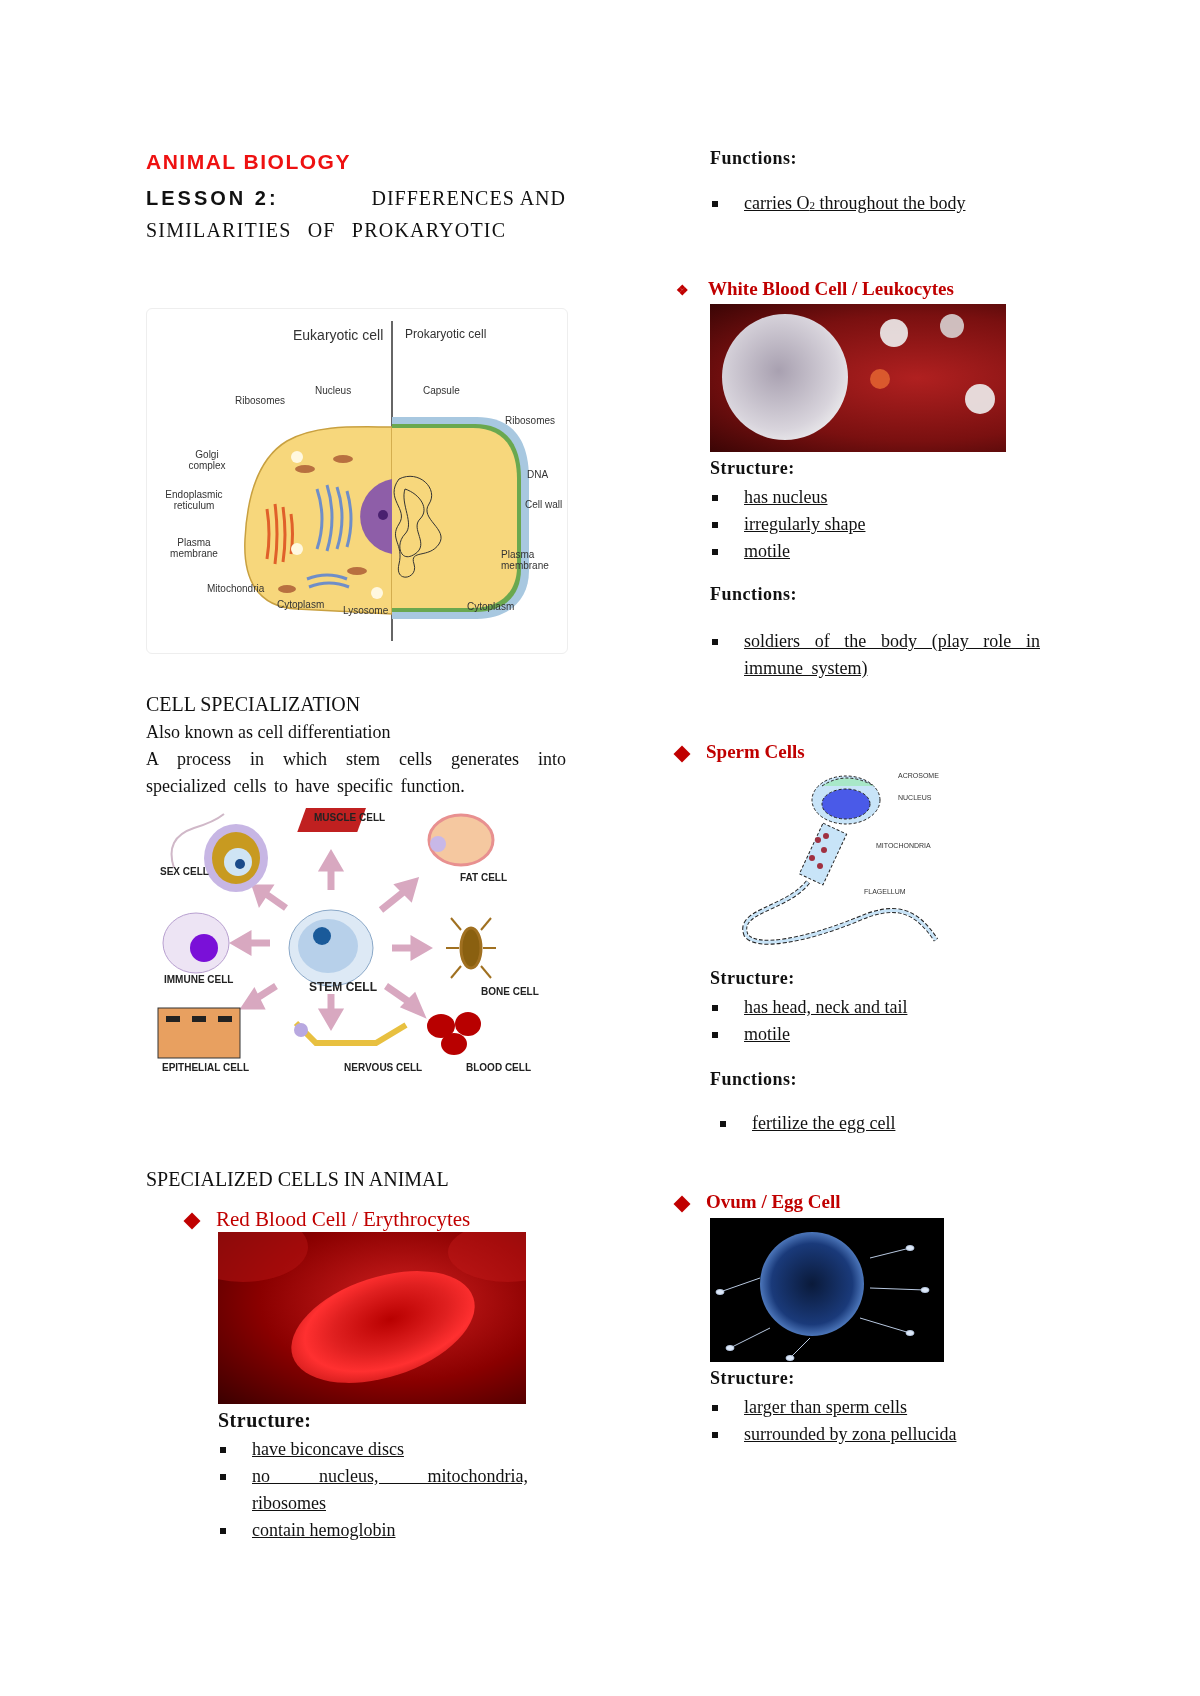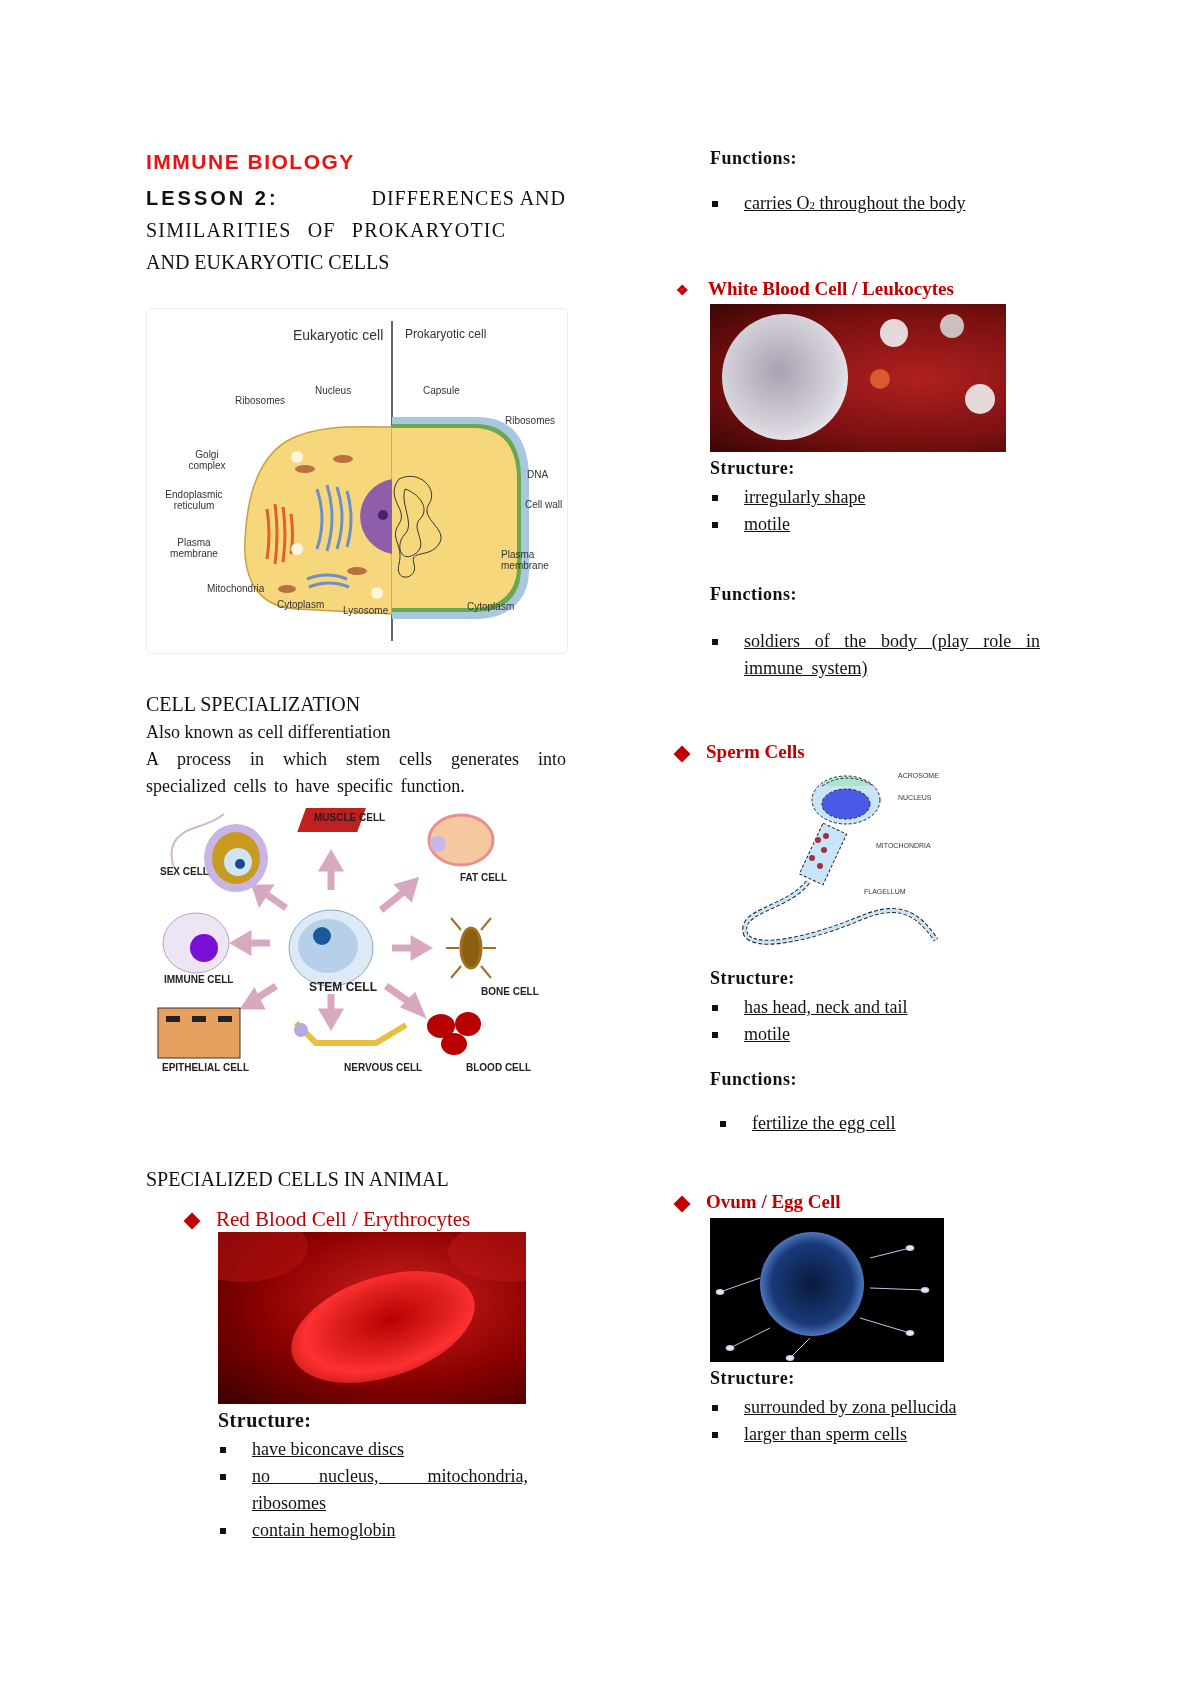--- a/index.html
+++ b/index.html
@@ -27,29 +27,28 @@
   .sub { font-size: 11px; }
   .imgbox { position: absolute; overflow: hidden; }
   .cap { font-family: "Liberation Sans", "DejaVu Sans", sans-serif; font-size: 10px; color: #333; position: absolute; }
   .cap-b { font-family: "Liberation Sans", "DejaVu Sans", sans-serif; font-size: 10px; font-weight: bold; color: #222; position: absolute; }
 </style>
 </head>
 <body>
 
 <div class="col left">
 
-  <div class="abs title-red" style="top:150px;left:0;">IMMUNE BIOLOGY</div>
+  <div class="abs title-red" style="top:150px;left:0;">ANIMAL BIOLOGY</div>
 
   <div class="abs lesson" style="top:182px;left:0;width:420px;">
     <div style="display:flex;justify-content:space-between;">
       <span class="ln">LESSON 2:</span>
       <span style="letter-spacing:1px;">DIFFERENCES AND</span>
     </div>
     <div style="letter-spacing:1.2px;word-spacing:10px;">SIMILARITIES OF PROKARYOTIC</div>
-    <div>AND EUKARYOTIC CELLS</div>
   </div>
 
   <div class="imgbox" style="top:308px;left:0;width:420px;height:344px;border:1px solid #eee;border-radius:6px;background:#fff;">
     <div class="cap" style="top:18px;left:146px;font-size:14px;">Eukaryotic cell</div>
     <div class="cap" style="top:18px;left:258px;font-size:12px;">Prokaryotic cell</div>
     <svg width="420" height="344" style="position:absolute;top:0;left:0;">
       <line x1="245" y1="12" x2="245" y2="332" stroke="#666" stroke-width="2"></line>
       <path d="M245,118 L245,305 L150,300 C110,298 96,270 98,230 C100,190 110,150 140,132 C170,115 210,118 245,118 Z" fill="#f7d77c" stroke="#c8a040" stroke-width="1.5"></path>
       <path d="M245,108 L330,108 C365,108 382,130 382,170 L382,262 C382,292 360,310 330,310 L245,310 Z" fill="#a8c8e0"></path>
       <path d="M245,115 L328,115 C358,115 374,134 374,170 L374,260 C374,288 356,303 328,303 L245,303 Z" fill="#6aa84f"></path>
@@ -207,20 +206,21 @@
   </div>
   <div class="imgbox" style="top:304px;left:34px;width:296px;height:148px;background:radial-gradient(ellipse at 70% 50%, #b02020 0%, #7a1010 60%, #3a0505 100%);">
     <div style="position:absolute;left:12px;top:10px;width:126px;height:126px;border-radius:50%;background:radial-gradient(circle at 45% 45%, #a8a0b0 0%, #d8d4dc 60%, #f4f4f4 85%);"></div>
     <div style="position:absolute;left:170px;top:15px;width:28px;height:28px;border-radius:50%;background:#eee;opacity:.9;"></div>
     <div style="position:absolute;left:230px;top:10px;width:24px;height:24px;border-radius:50%;background:#ddd;opacity:.85;"></div>
     <div style="position:absolute;left:255px;top:80px;width:30px;height:30px;border-radius:50%;background:#eee;opacity:.9;"></div>
     <div style="position:absolute;left:160px;top:65px;width:20px;height:20px;border-radius:50%;background:#e06030;opacity:.9;"></div>
   </div>
   <div class="abs bhead" style="top:458px;left:34px;">Structure:</div>
   <ul class="sq abs" style="top:484px;left:34px;width:360px;">
+    <li>has nucleus</li>
     <li>irregularly shape</li>
     <li>motile</li>
   </ul>
   <div class="abs bhead" style="top:584px;left:34px;">Functions:</div>
   <ul class="sq abs" style="top:628px;left:34px;width:330px;">
     <li style="word-spacing:4px;">soldiers of the body (play role in immune system)</li>
   </ul>
 
   <div class="abs red-head" style="top:741px;left:0;">
     <span class="diamond"></span><span>Sperm Cells</span>
@@ -273,16 +273,16 @@
           <ellipse cx="10" cy="74" rx="4" ry="2.5"></ellipse>
         <line x1="60" y1="110" x2="20" y2="130"></line>
           <ellipse cx="20" cy="130" rx="4" ry="2.5"></ellipse>
         <line x1="100" y1="120" x2="80" y2="140"></line>
           <ellipse cx="80" cy="140" rx="4" ry="2.5"></ellipse>
       </g>
     </svg>
   </div>
   <div class="abs bhead" style="top:1368px;left:34px;">Structure:</div>
   <ul class="sq abs" style="top:1394px;left:34px;width:360px;">
+    <li>larger than sperm cells</li>
     <li>surrounded by zona pellucida</li>
-    <li>larger than sperm cells</li>
   </ul>
 </div>
 
 </body></html>

